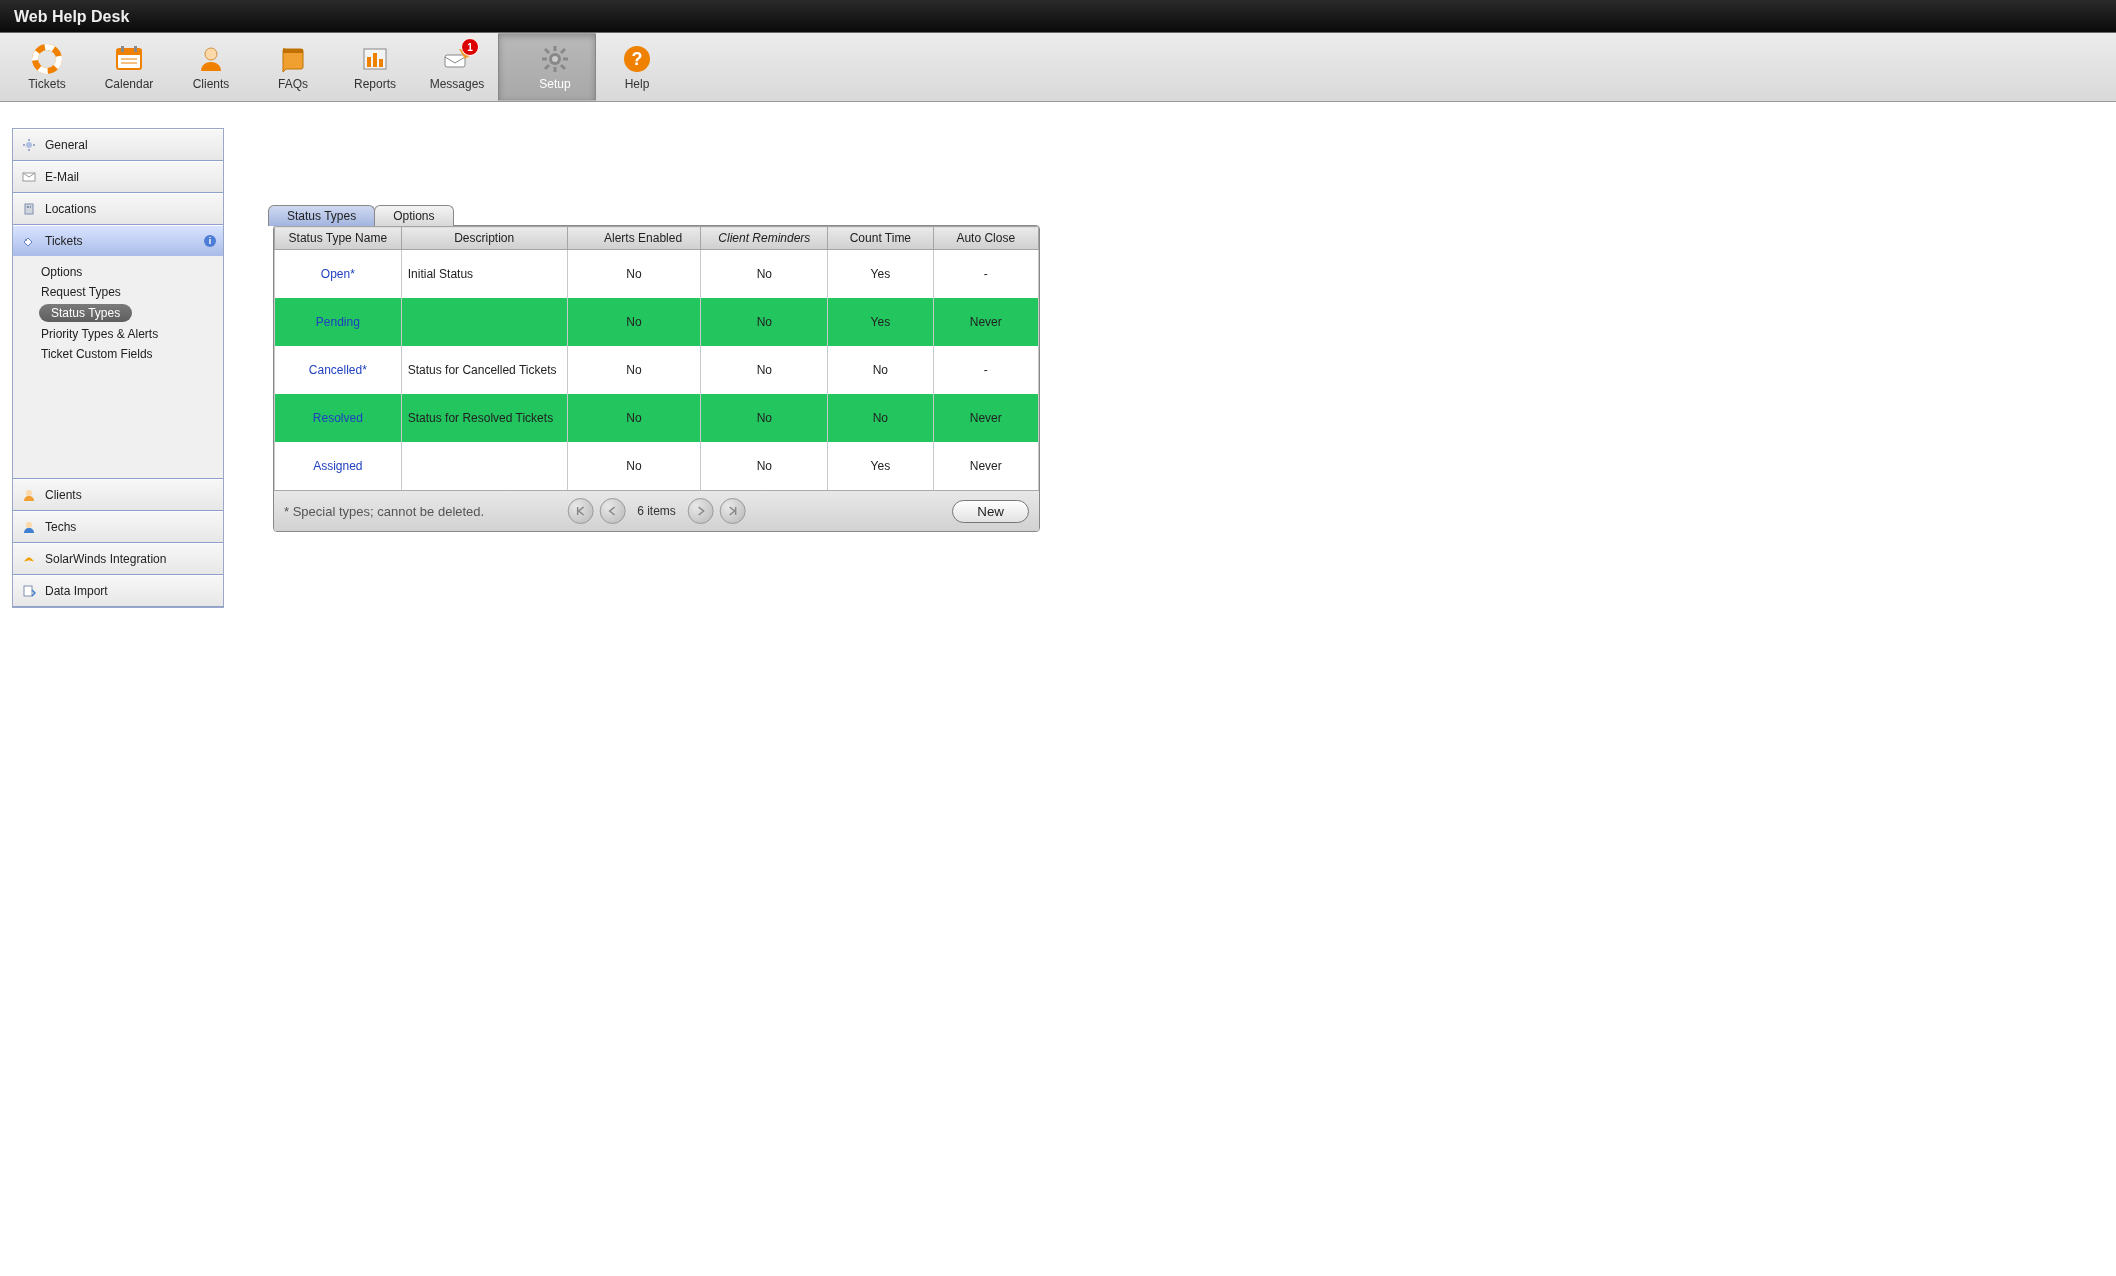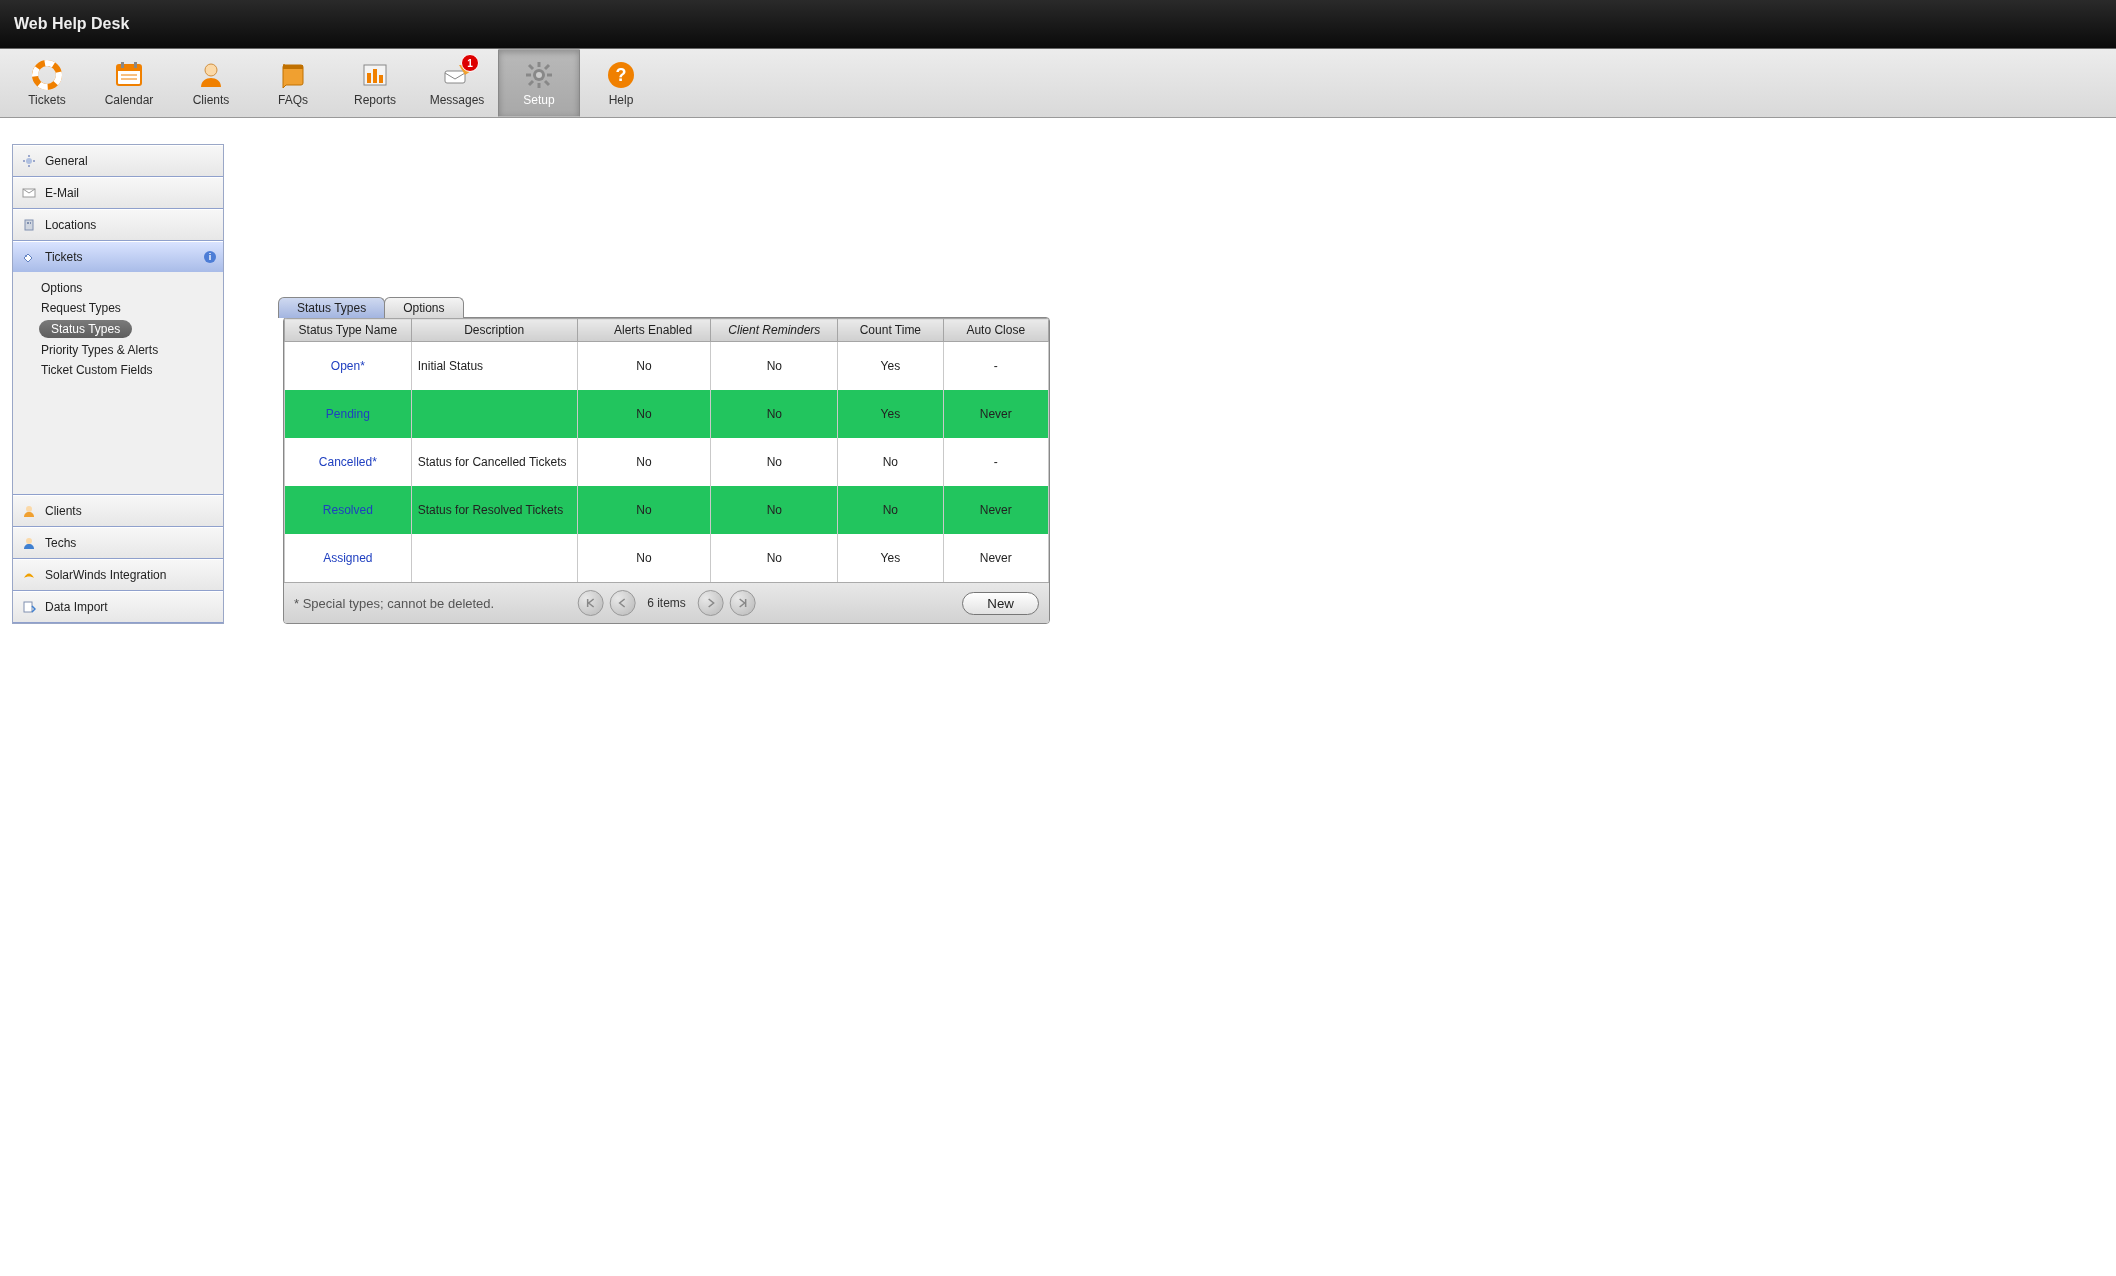--- a/index.html
+++ b/index.html
@@ -10,23 +10,23 @@
     background: #fff;
     color: #222;
   }
   
   .header-bar {
     height: 16px;
     background: linear-gradient(#2a2a2a, #0a0a0a);
     color: #eee;
     font-weight: bold;
     font-size: 16px;
-    padding: 16px 14px;
-    display: flex;
-    align-items: center;
+    padding: 8px 14px;
+    display: flex;
+    align-items: flex-start;
   }
   
   .toolbar {
     height: 68px;
     border-top: 1px solid #666;
     border-bottom: 1px solid #999;
     background: linear-gradient(#ececec, #d9d9d9);
     display: flex;
     align-items: stretch;
     padding-left: 6px;
@@ -39,20 +39,21 @@
     justify-content: center;
     cursor: pointer;
     border: 1px solid transparent;
     position: relative;
   }
   .tool-btn.active {
     background: linear-gradient(#b9b9b9, #a8a8a8);
     border-left: 1px solid #888;
     border-right: 1px solid #888;
     box-shadow: inset 0 2px 6px rgba(0,0,0,0.25);
+    padding-left: 16px;
   }
   .tool-btn.active .tool-label { color: #fff; }
   .tool-icon {
     width: 32px;
     height: 32px;
     display: flex;
     align-items: center;
     justify-content: center;
   }
   .tool-label {
@@ -73,22 +74,22 @@
     font-weight: bold;
     display: flex;
     align-items: center;
     justify-content: center;
     border: 1px solid #fff;
   }
   
   .page {
     display: flex;
     padding: 26px 0 0 12px;
-    gap: 36px;
-    align-items: flex-end;
+    gap: 26px;
+    align-items: center;
   }
   
   .sidebar {
     width: 210px;
     border: 1px solid #9aa7c7;
     background: #f6f6f6;
   }
   .side-section {
     border-bottom: 1px solid #8fa0cc;
   }

